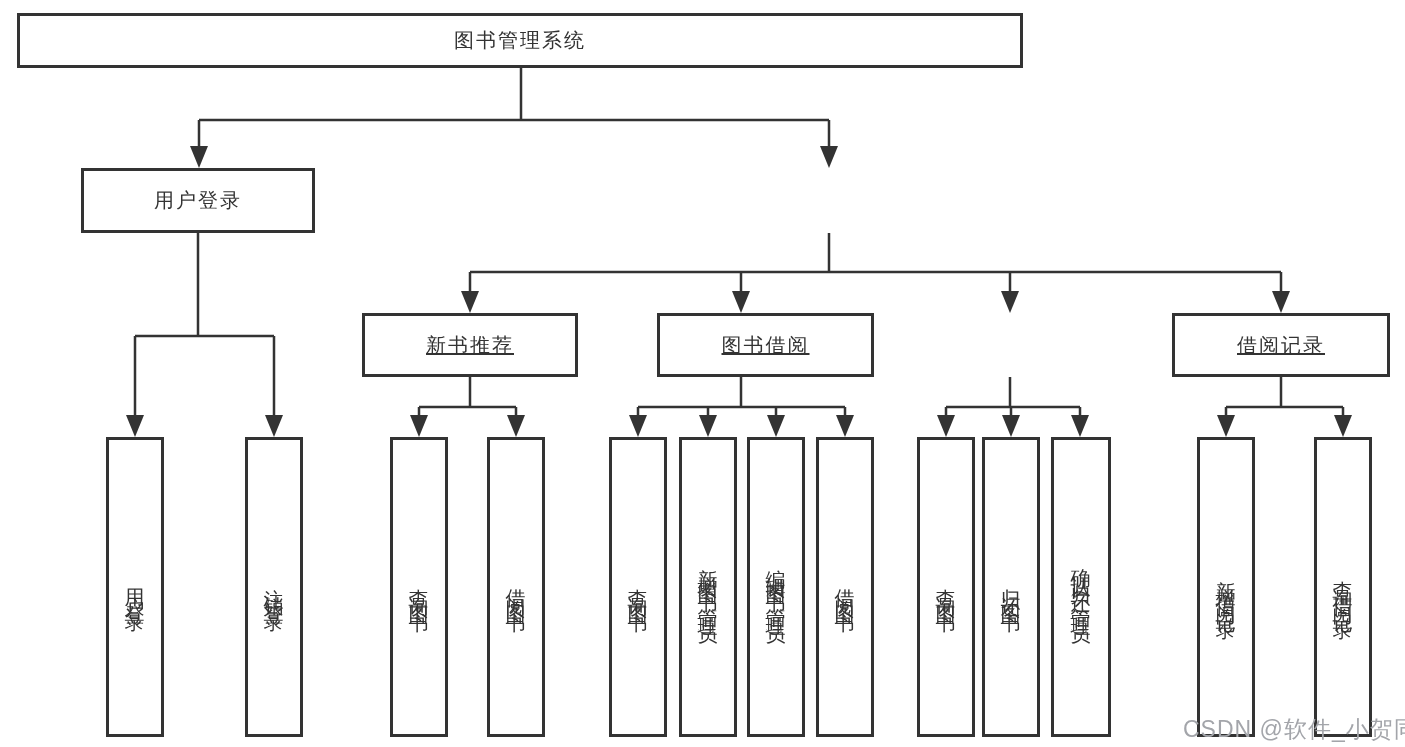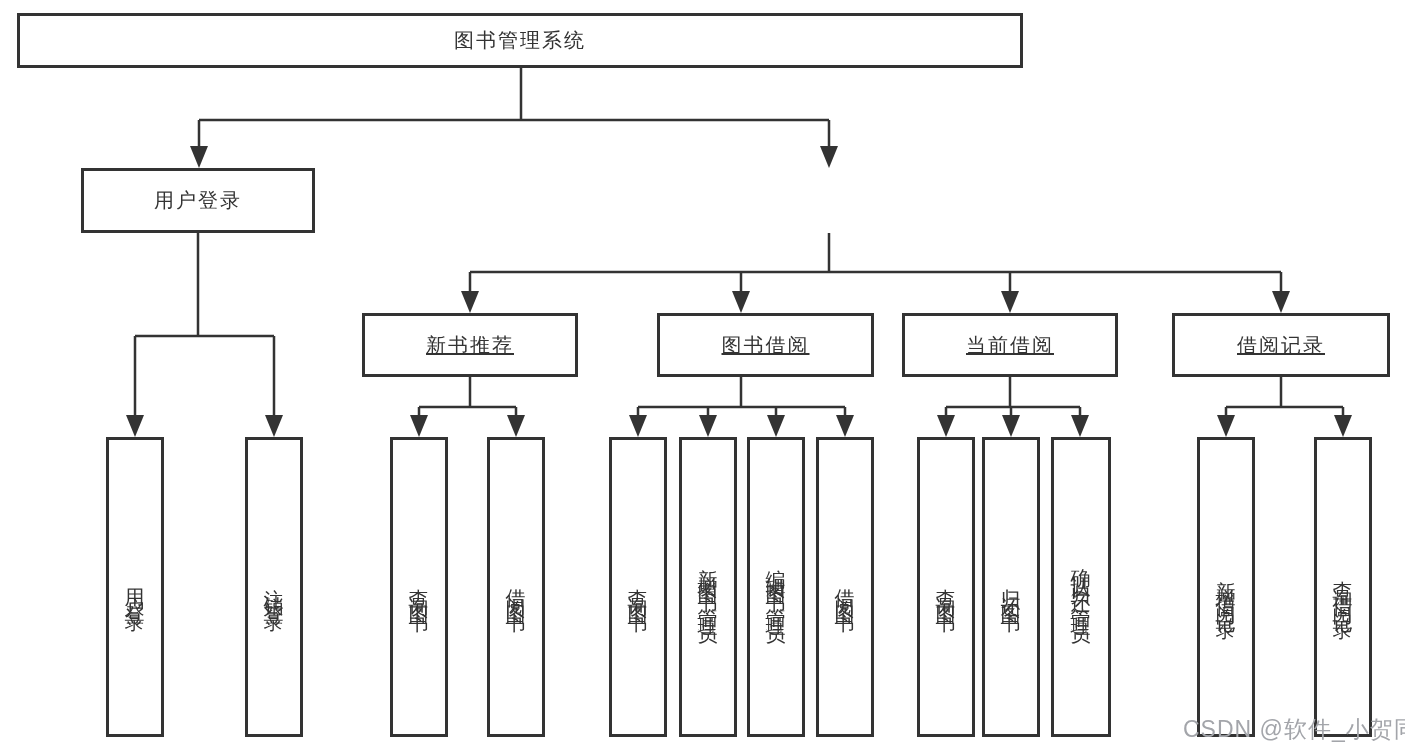--- a/index.html
+++ b/index.html
@@ -91,21 +91,20 @@
       <polygon points="1334,415 1352,415 1343,437"></polygon>
     </g>
   </svg>
 
   <div class="box hbox root">图书管理系统</div>
 
   <div class="box hbox lvl2" style="left:81px;">用户登录</div>
 
   <div class="box hbox lvl3" style="left:362px;">新书推荐</div>
   <div class="box hbox lvl3" style="left:633px; width:217px;margin-left:24px;">图书借阅</div>
-  <div class="box hbox lvl3" style="left:902px;">当前借阅</div>
   <div class="box hbox lvl3" style="left:1172px; width:218px;">借阅记录</div>
 
   <div class="box leaf" style="left:106px;">用户登录</div>
   <div class="box leaf" style="left:245px;">注销登录</div>
   <div class="box leaf" style="left:390px;">查询图书</div>
   <div class="box leaf" style="left:487px;">借阅图书</div>
   <div class="box leaf" style="left:609px;">查询图书</div>
   <div class="box leaf" style="left:679px;">新增图书（管理员）</div>
   <div class="box leaf" style="left:747px;">编辑图书（管理员）</div>
   <div class="box leaf" style="left:816px;">借阅图书</div>

